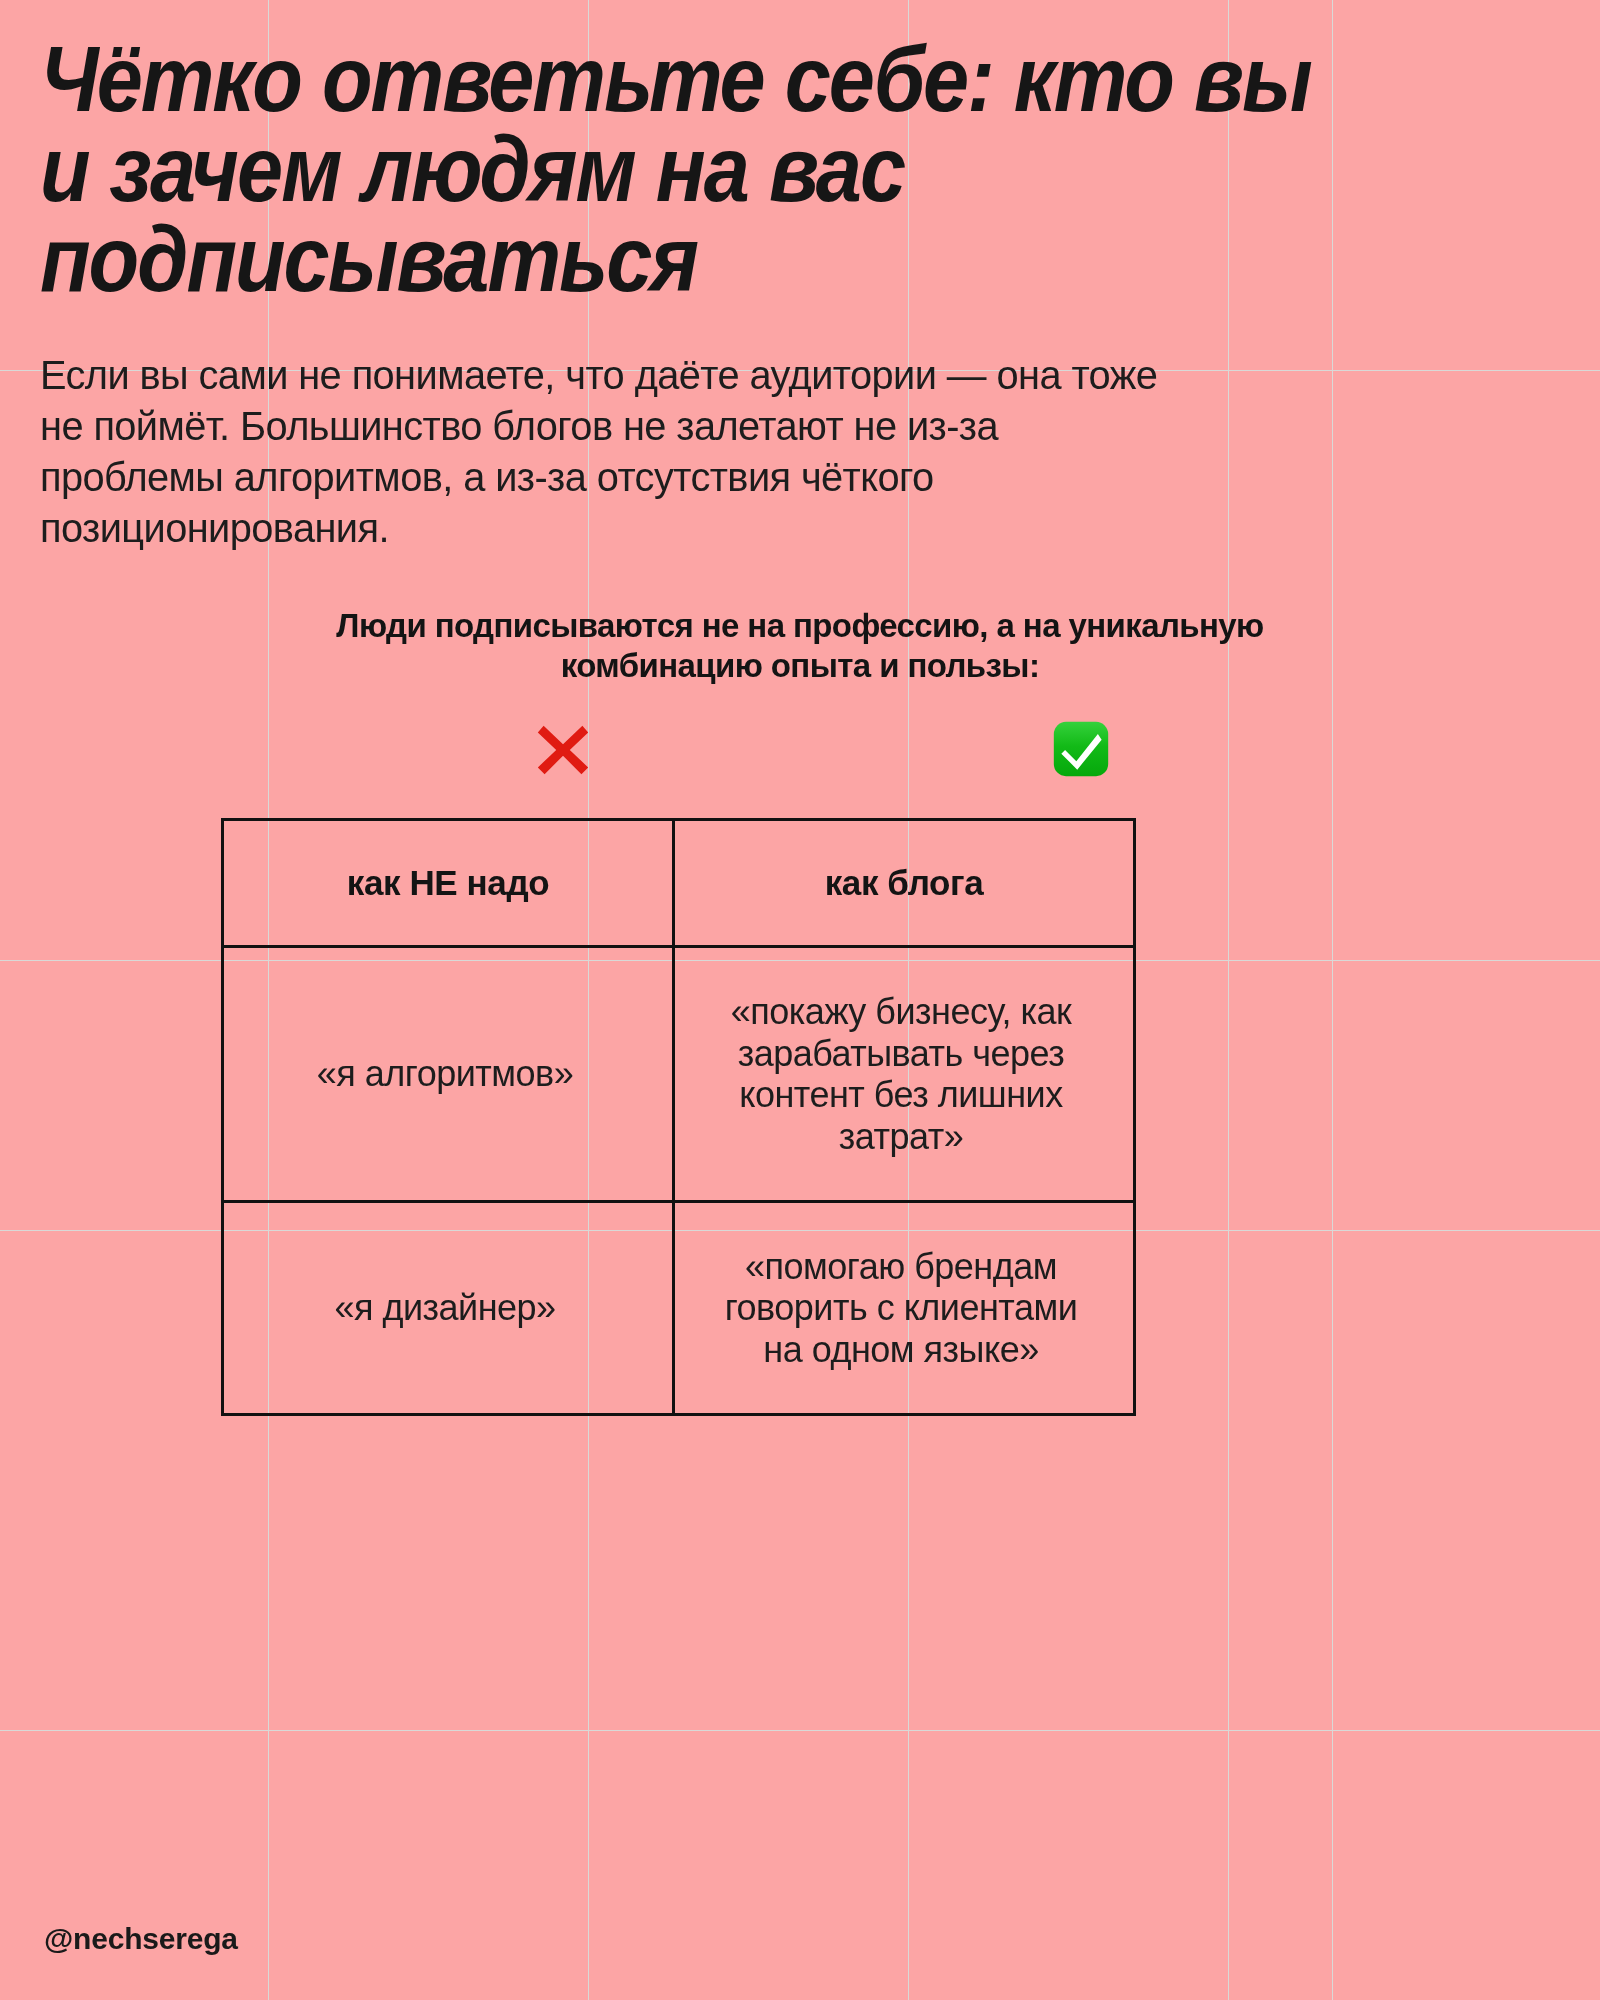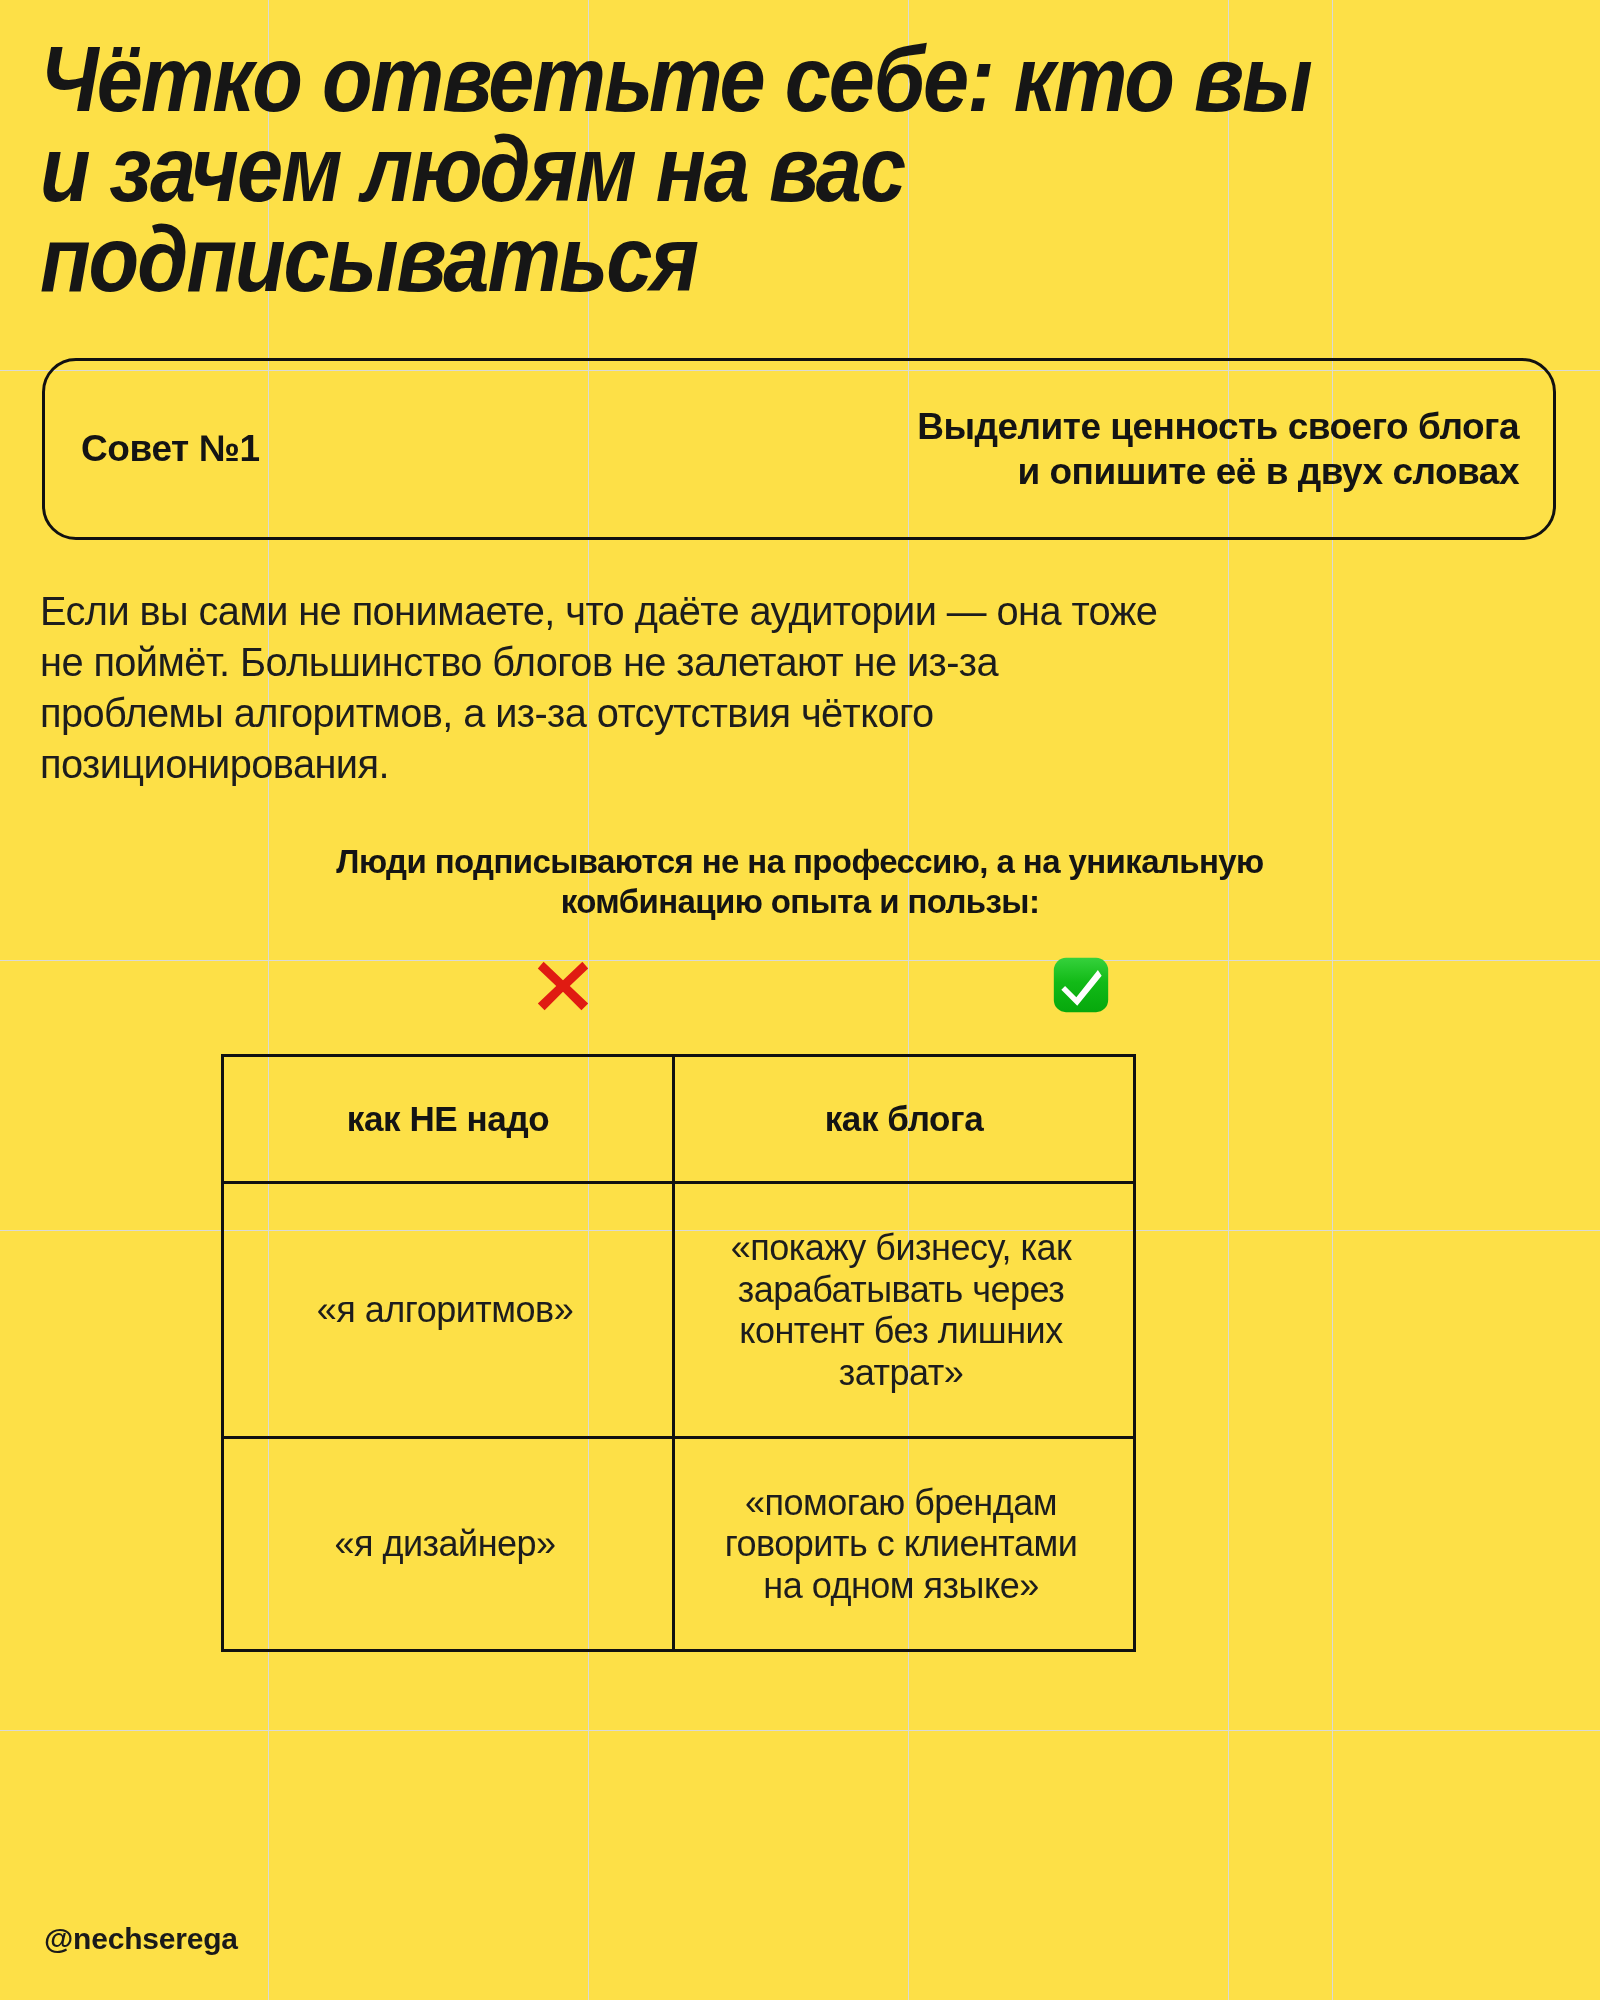--- a/index.html
+++ b/index.html
@@ -14,21 +14,21 @@
     color: #1a1a1a;
     overflow: hidden;
   }
 
   
   .page {
     position: relative;
     width: 1600px;
     height: 2000px;
     overflow: hidden;
-    background: #fde047;
+    background: #fca5a5;
   }
 
   
   .grid-layer {
     position: absolute;
     inset: 0;
     pointer-events: none;
     z-index: 0;
   }
   .gline-v {
@@ -212,25 +212,20 @@
     <div class="gline-h" style="top:1230px"></div>
     <div class="gline-h" style="top:1730px"></div>
   </div>
 
   <div class="content">
 
     <h1 class="headline">Чётко ответьте себе: кто вы
 и зачем людям на вас
 подписываться</h1>
 
-    <div class="tip-box">
-      <div class="tip-label">Совет №1</div>
-      <div class="tip-value">Выделите ценность своего блога
-и опишите её в двух словах</div>
-    </div>
 
     <p class="body-text">Если вы сами не понимаете, что даёте аудитории — она тоже не поймёт. Большинство блогов не залетают не из-за проблемы алгоритмов, а из-за отсутствия чёткого позиционирования.</p>
 
     <p class="lead-text">Люди подписываются не на профессию, а на уникальную
 комбинацию опыта и пользы:</p>
 
     <div class="emoji-row">
       <span class="emoji emoji-cross">
         <svg width="62" height="62" viewBox="0 0 64 64" aria-hidden="true">
           <path d="M12 8 L32 27 L52 8 L58 15 L39 33 L58 51 L51 58 L32 39 L13 58 L6 51 L25 33 L6 15 Z" fill="#e01b12"></path>

